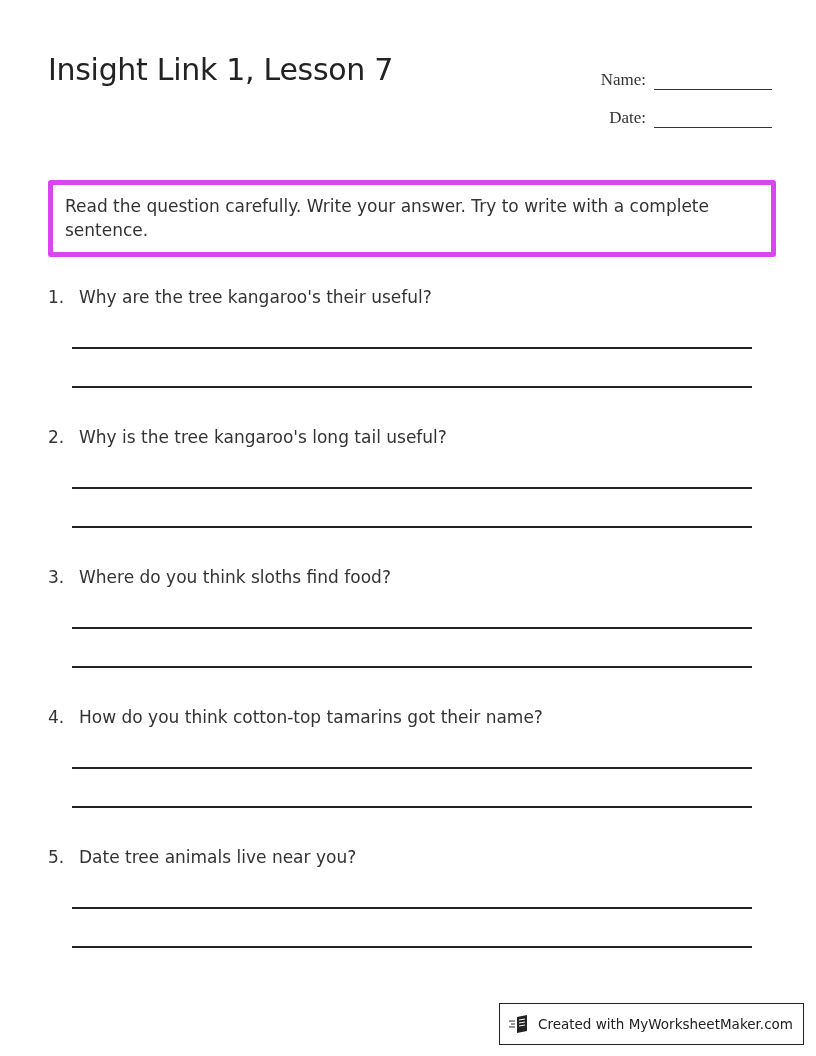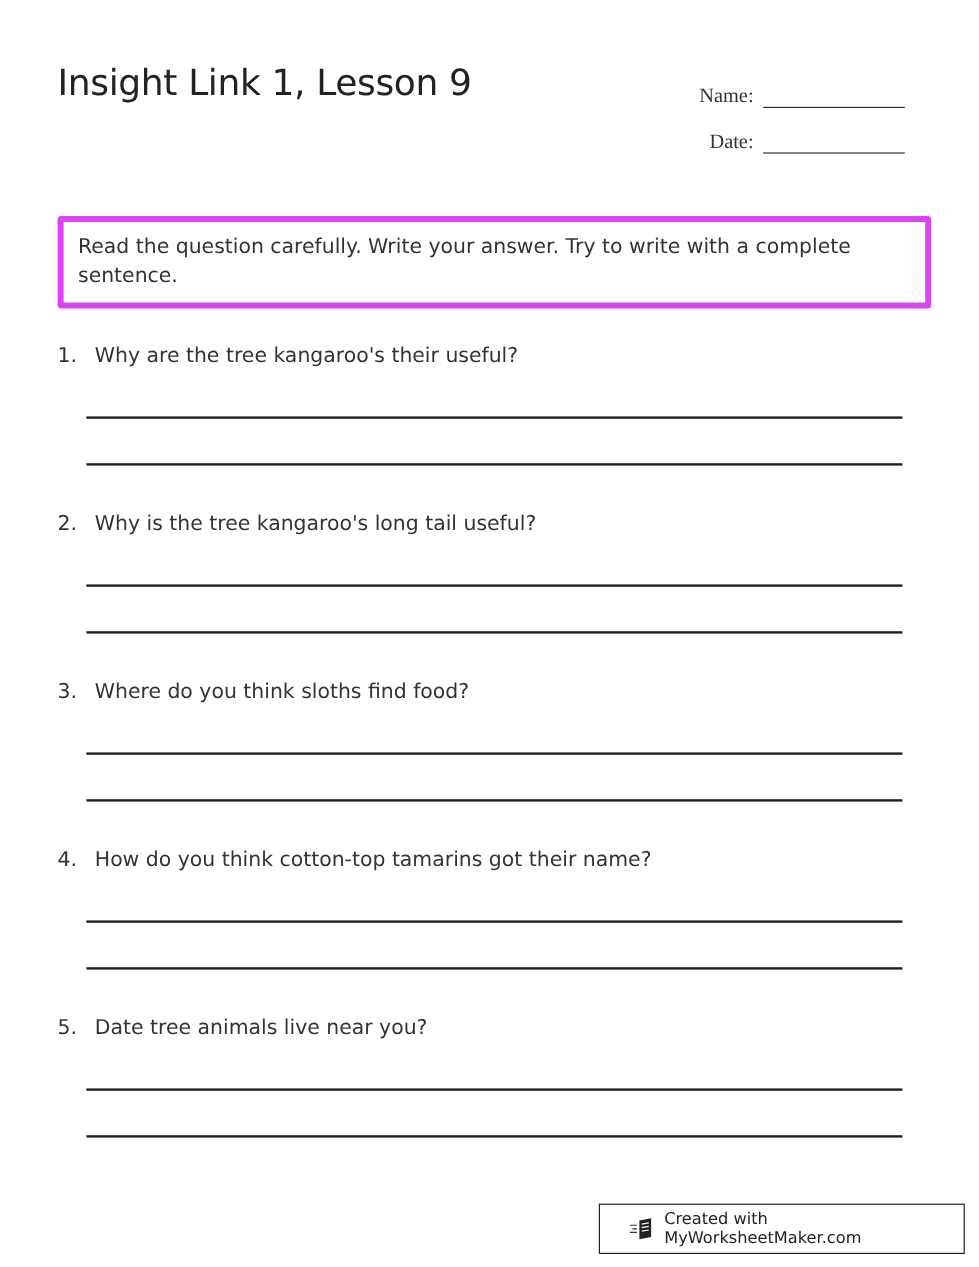--- a/index.html
+++ b/index.html
@@ -1,38 +1,38 @@
 <!DOCTYPE html>
 <html><head>
 <meta charset="utf-8">
 <style>
   html, body { margin: 0; padding: 0; background: #ffffff; }
   body { width: 816px; height: 1056px; position: relative; overflow: hidden; color: #222222; font-family: "DejaVu Sans", sans-serif; }
   .title { position: absolute; left: 48px; top: 50px; font-size: 30px; line-height: 40px; font-weight: normal; color: #222; letter-spacing: -0.3px; margin: 0; }
   .title span { display: block; }
-  .meta { position: absolute; right: 62px; top: 52px; font-family: "Liberation Serif", serif; font-size: 17px; color: #333; }
+  .meta { position: absolute; right: 44px; top: 52px; font-family: "Liberation Serif", serif; font-size: 17px; color: #333; }
   .meta-row { display: flex; align-items: flex-end; justify-content: flex-end; height: 38px; }
   .meta-label { margin-right: 8px; }
   .meta-line { width: 118px; border-bottom: 1px solid #333; height: 22px; }
   .instructions { position: absolute; left: 48px; top: 180px; width: 694px; padding: 9px 12px 10px 12px; border: 5px solid #d946ef; border-radius: 3px; font-size: 17px; line-height: 24px; color: #333; }
   .questions { position: absolute; left: 48px; top: 284px; width: 704px; list-style: none; margin: 0; padding: 0; }
   .q { height: 140px; position: relative; }
   .q-text { font-size: 17px; line-height: 26px; color: #333; display: flex; }
   .q-num { width: 31px; }
   .ans { position: absolute; left: 24px; width: 680px; border-top: 2px solid #222; }
   .ans1 { top: 63px; }
   .ans2 { top: 102px; }
-  .footer { position: absolute; left: 499px; top: 1003px; width: 305px; height: 42px; border: 1px solid #222; box-sizing: border-box; display: flex; align-items: center; padding-left: 24px; font-size: 13.5px; color: #222; }
+  .footer { position: absolute; left: 499px; top: 1003px; width: 305px; height: 42px; border: 1px solid #222; box-sizing: border-box; display: flex; align-items: center; padding-left: 8px; font-size: 13.5px; color: #222; }
   .footer-icon { width: 22px; height: 20px; margin-right: 8px; }
 </style>
 </head>
 <body>
 
 <h1 class="title">
-  <span>Insight Link 1, Lesson 9</span>
+  <span>Insight Link 1, Lesson 7</span>
 </h1>
 
 <div class="meta">
   <div class="meta-row">
     <span class="meta-label">Name:</span>
     <span class="meta-line"></span>
   </div>
   <div class="meta-row">
     <span class="meta-label">Date:</span>
     <span class="meta-line"></span>

